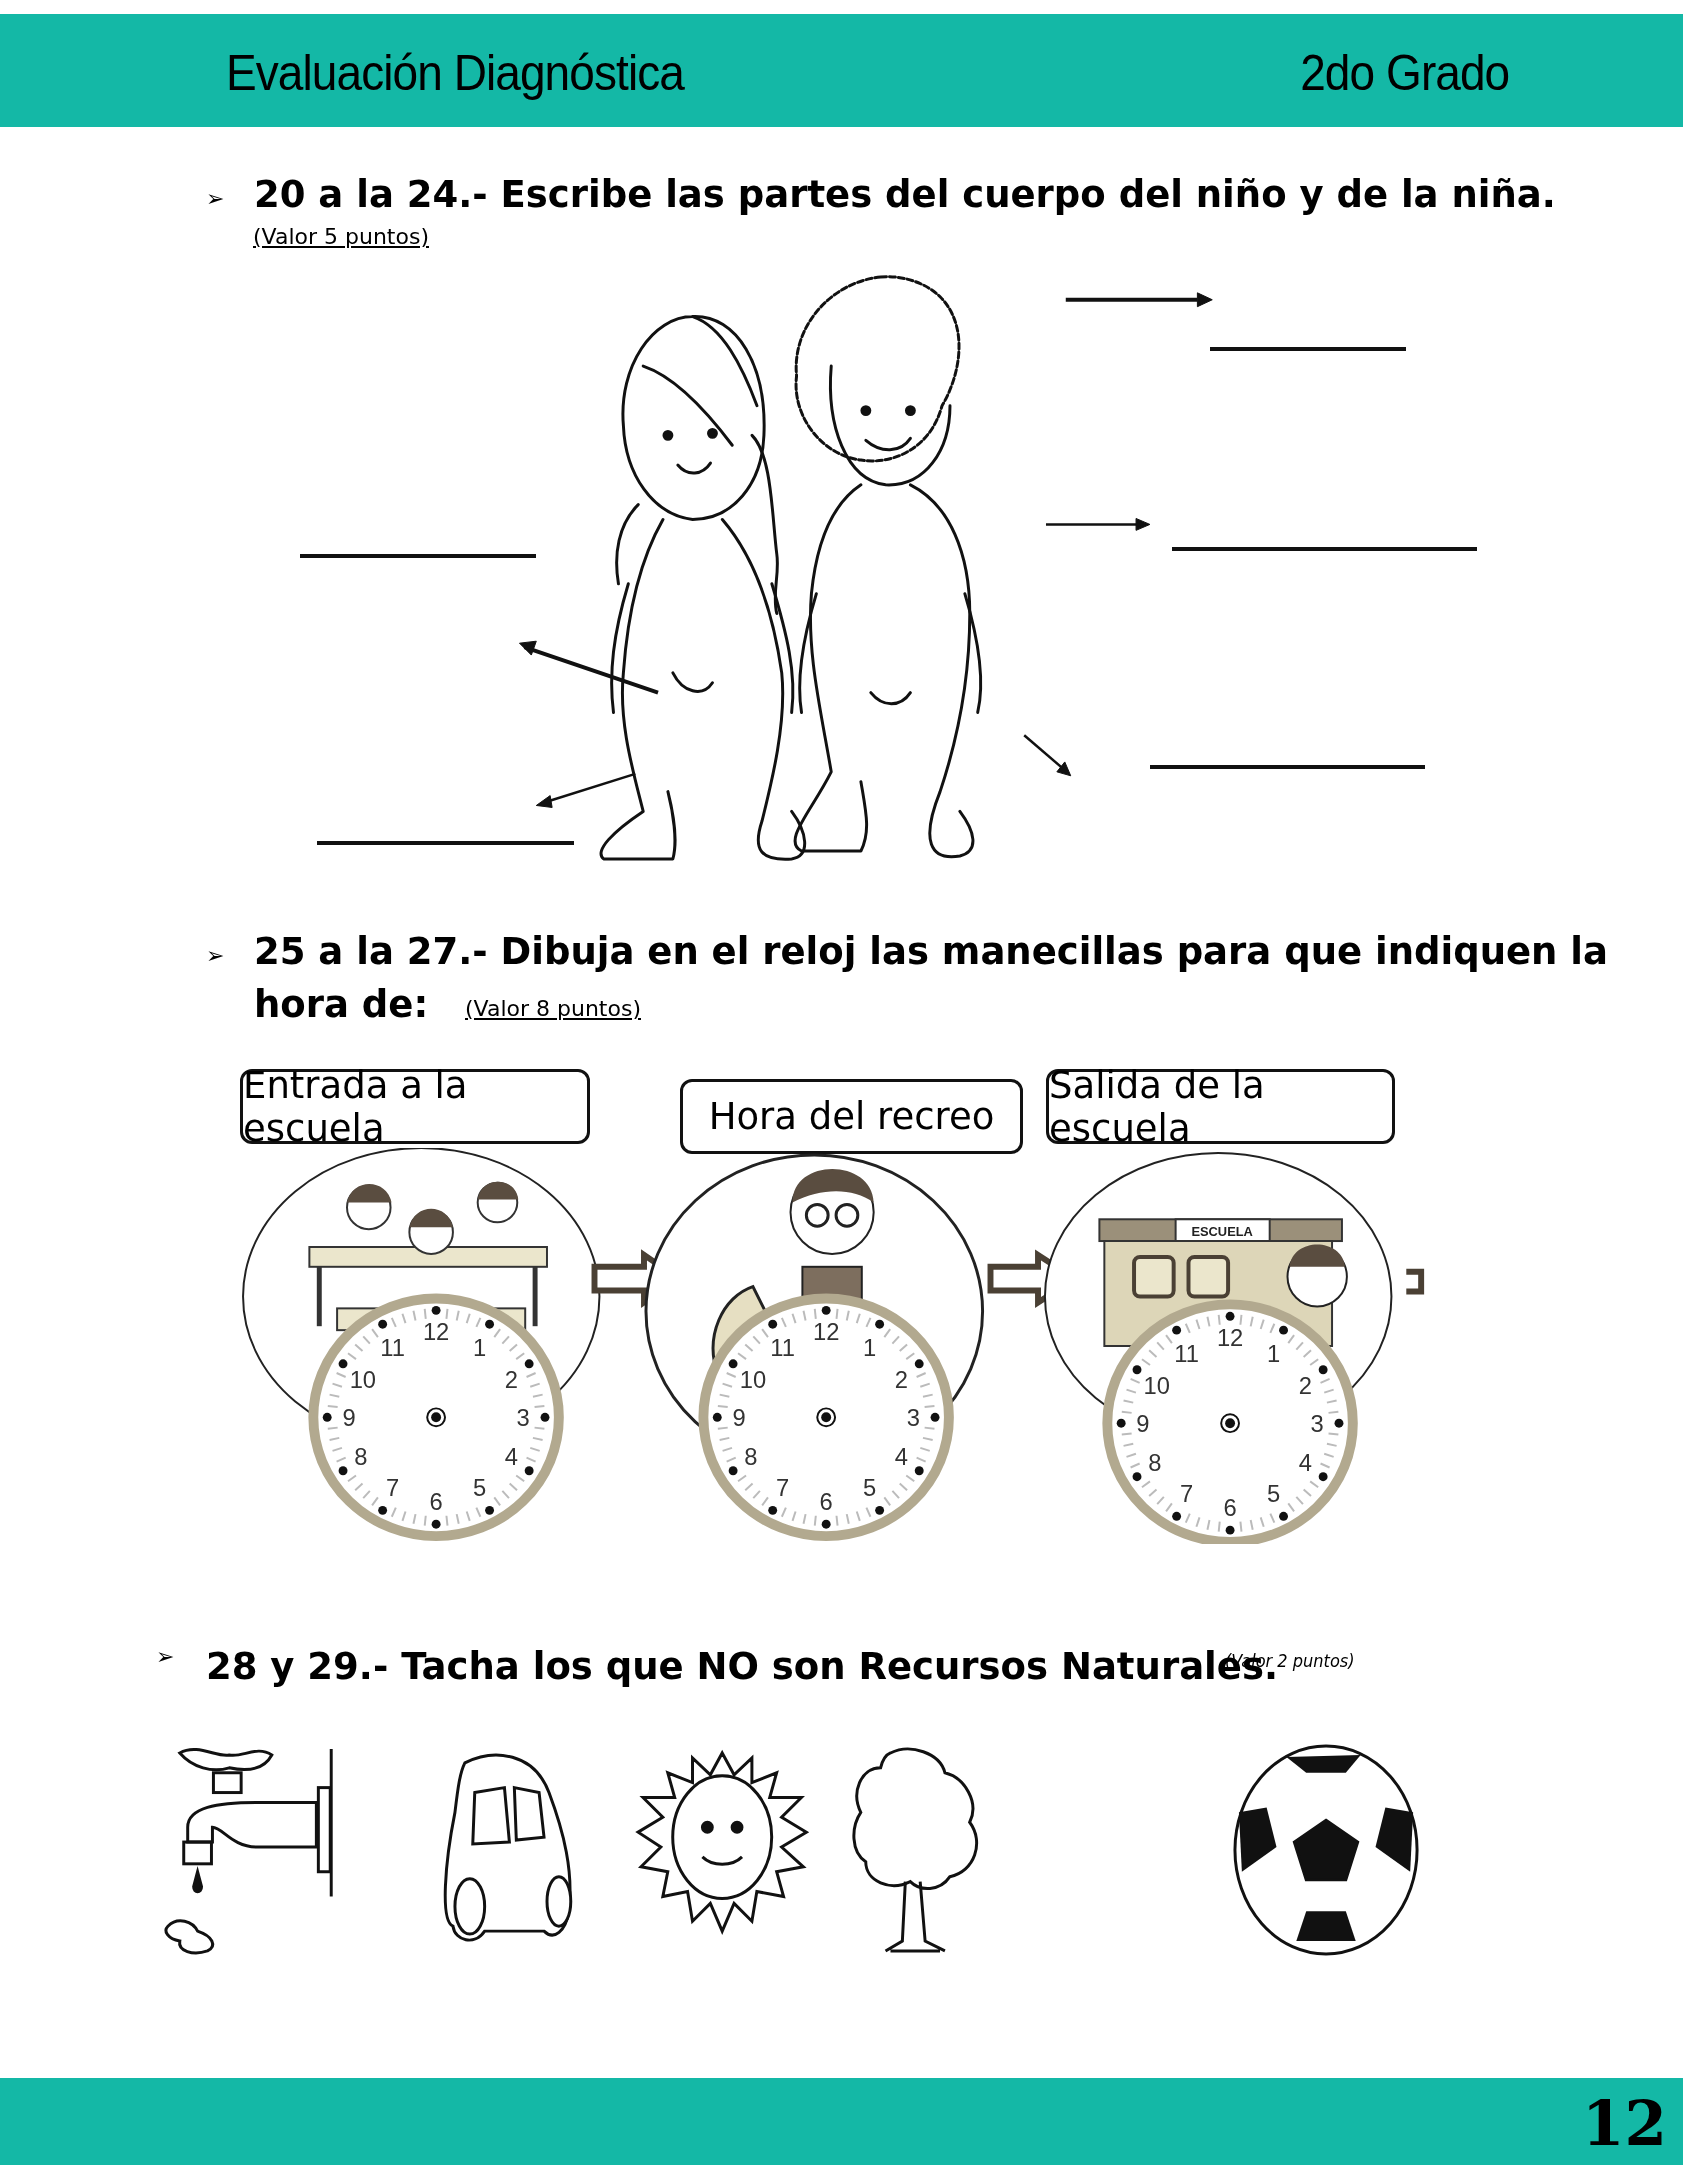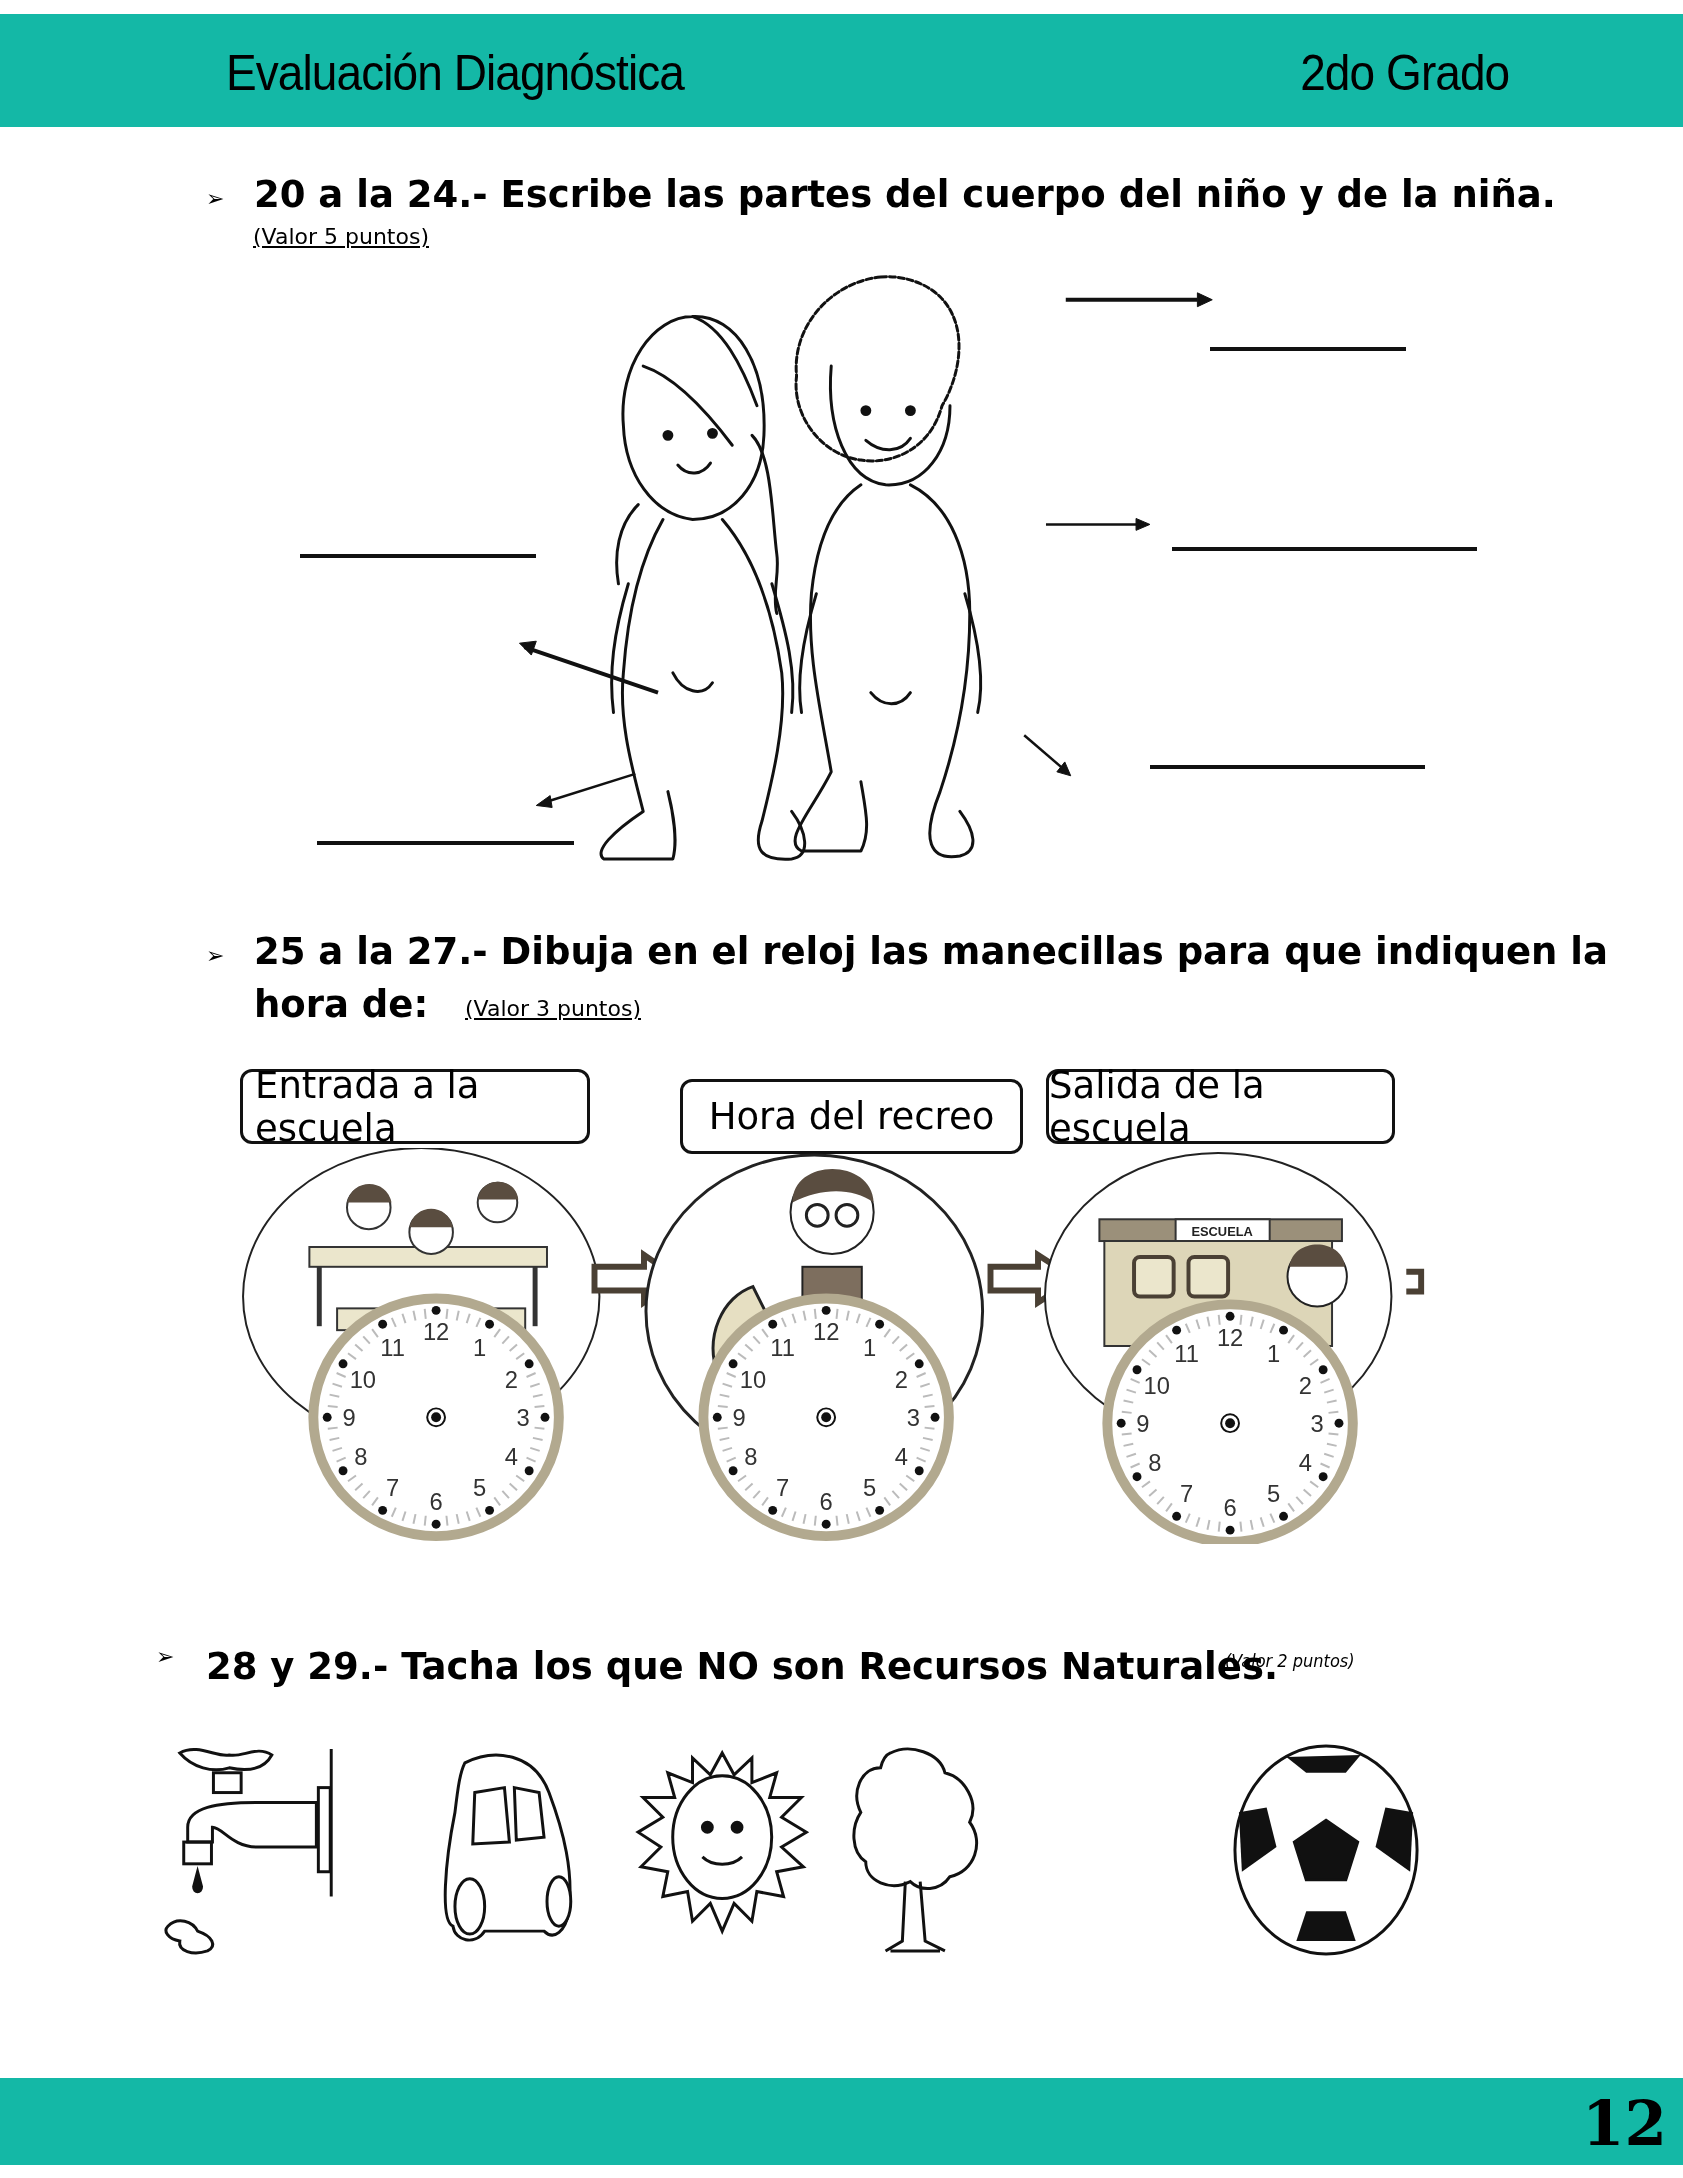--- a/index.html
+++ b/index.html
@@ -92,23 +92,23 @@
 <div class="answer-line" style="left:1172px; top:547px; width:305px;"></div>
 <div class="answer-line" style="left:300px; top:554px; width:236px;"></div>
 <div class="answer-line" style="left:1150px; top:765px; width:275px;"></div>
 <div class="answer-line" style="left:317px; top:841px; width:257px;"></div>
 
 <div class="q" style="left:206px; top:925px;">
   <span class="bullet" style="left:0; top:4px;">➢</span>
   <span style="position:absolute; left:48px; top:0; white-space:nowrap; font-size:37px;">25 a la 27.- Dibuja en el reloj las manecillas para que indiquen la</span>
   <span style="position:absolute; left:48px; top:53px; white-space:nowrap; font-size:37px;">hora de:</span>
 </div>
-<div class="sub" style="left:465px; top:996px;">(Valor 3 puntos)</div>
-
-<div class="time-box" style="left:240px; width:350px;padding-left:12px;">
+<div class="sub" style="left:465px; top:996px;">(Valor 8 puntos)</div>
+
+<div class="time-box" style="left:240px; width:350px;">
   <span>Entrada a la escuela</span>
 </div>
 <div class="time-box" style="left:680px; width:343px;margin-top:10px;">
   <span>Hora del recreo</span>
 </div>
 <div class="time-box" style="left:1046px; width:349px;">
   <span>Salida de la escuela</span>
 </div>
 
 <svg class="fig" style="left:238px; top:1148px;" width="1208" height="396" viewBox="0 0 1220 400">

